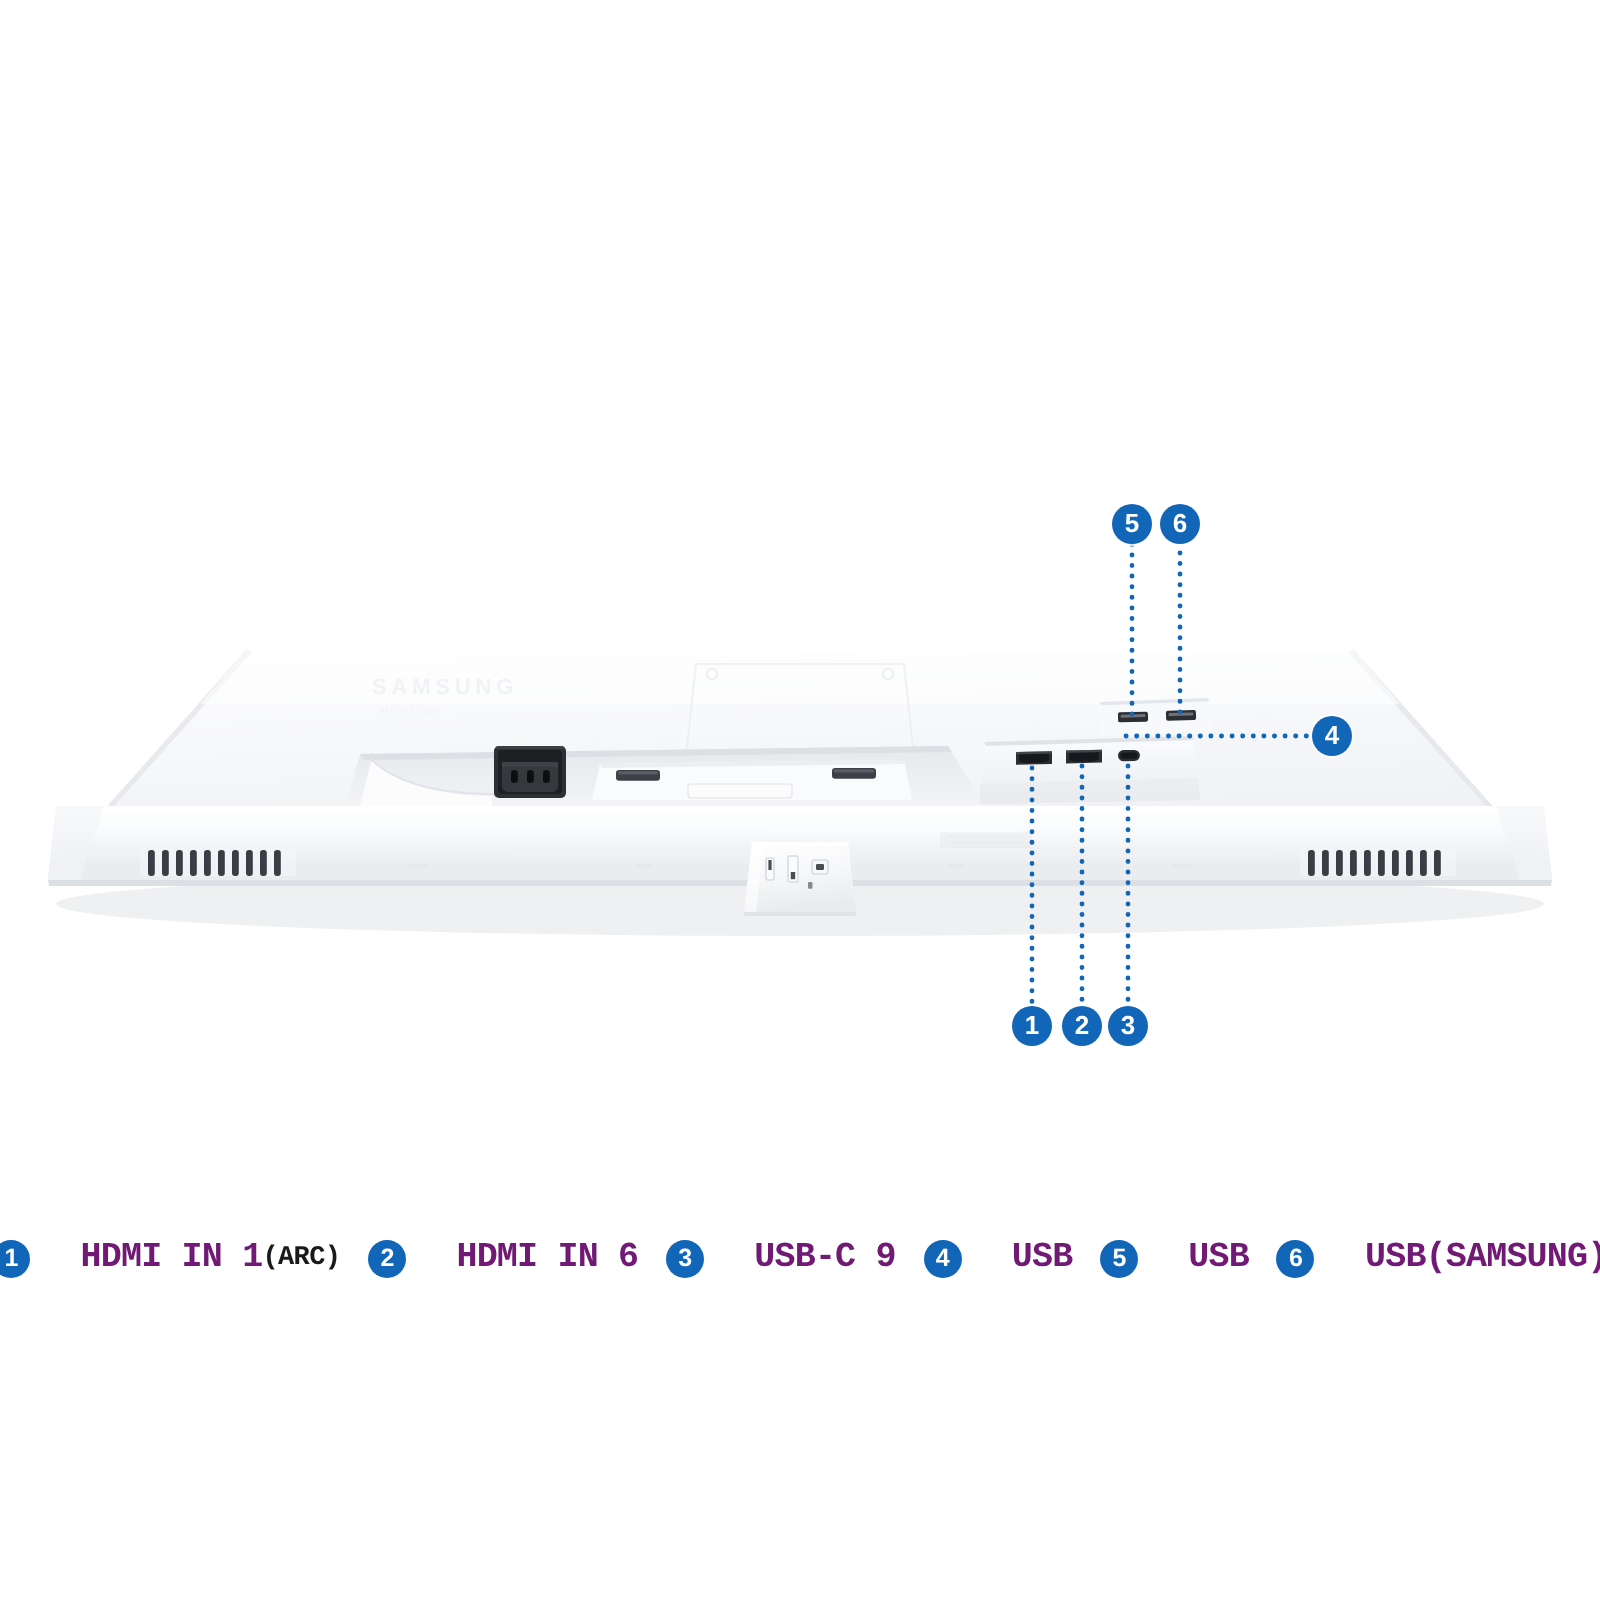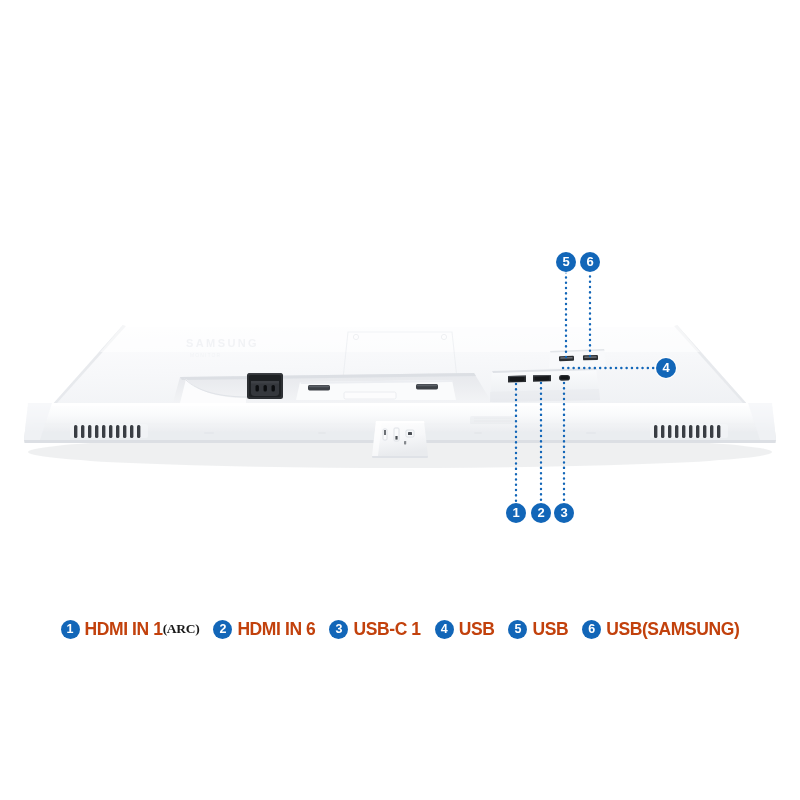--- a/index.html
+++ b/index.html
@@ -72,30 +72,31 @@
     font-size: 12.5px;
     font-weight: bold;
     line-height: 19px;
     text-align: center;
     margin-right: 5px;
     font-family: "Liberation Sans", sans-serif;
   }
   .legend-label {
     font-size: 17.5px;
     font-weight: bold;
-    color: #c2410c;
+    color: #701a75;
     letter-spacing: -0.4px;
-    font-family: Liberation Sans, sans-serif;
+    font-family: Liberation Mono, monospace;
+    margin-left: 20px;
   }
   .legend-suffix {
     font-size: 13.5px;
     font-weight: bold;
     color: #1a1a1a;
     letter-spacing: -0.3px;
-    font-family: Liberation Serif, serif;
+    font-family: Liberation Mono, monospace;
   }
 </style>
 </head>
 <body>
 
 <div id="page">
 
   <svg id="monitor-illustration" viewBox="0 0 800 800" xmlns="http://www.w3.org/2000/svg">
     <defs>
       <linearGradient id="backPanelGrad" x1="0" y1="0" x2="0.25" y2="1">
@@ -336,21 +337,21 @@
     </div>
 
     <div class="legend-item">
       <span class="legend-badge">2</span>
       <span class="legend-label">HDMI IN 6</span>
       <span class="legend-suffix"></span>
     </div>
 
     <div class="legend-item">
       <span class="legend-badge">3</span>
-      <span class="legend-label">USB-C 1</span>
+      <span class="legend-label">USB-C 9</span>
       <span class="legend-suffix"></span>
     </div>
 
     <div class="legend-item">
       <span class="legend-badge">4</span>
       <span class="legend-label">USB</span>
       <span class="legend-suffix"></span>
     </div>
 
     <div class="legend-item">

